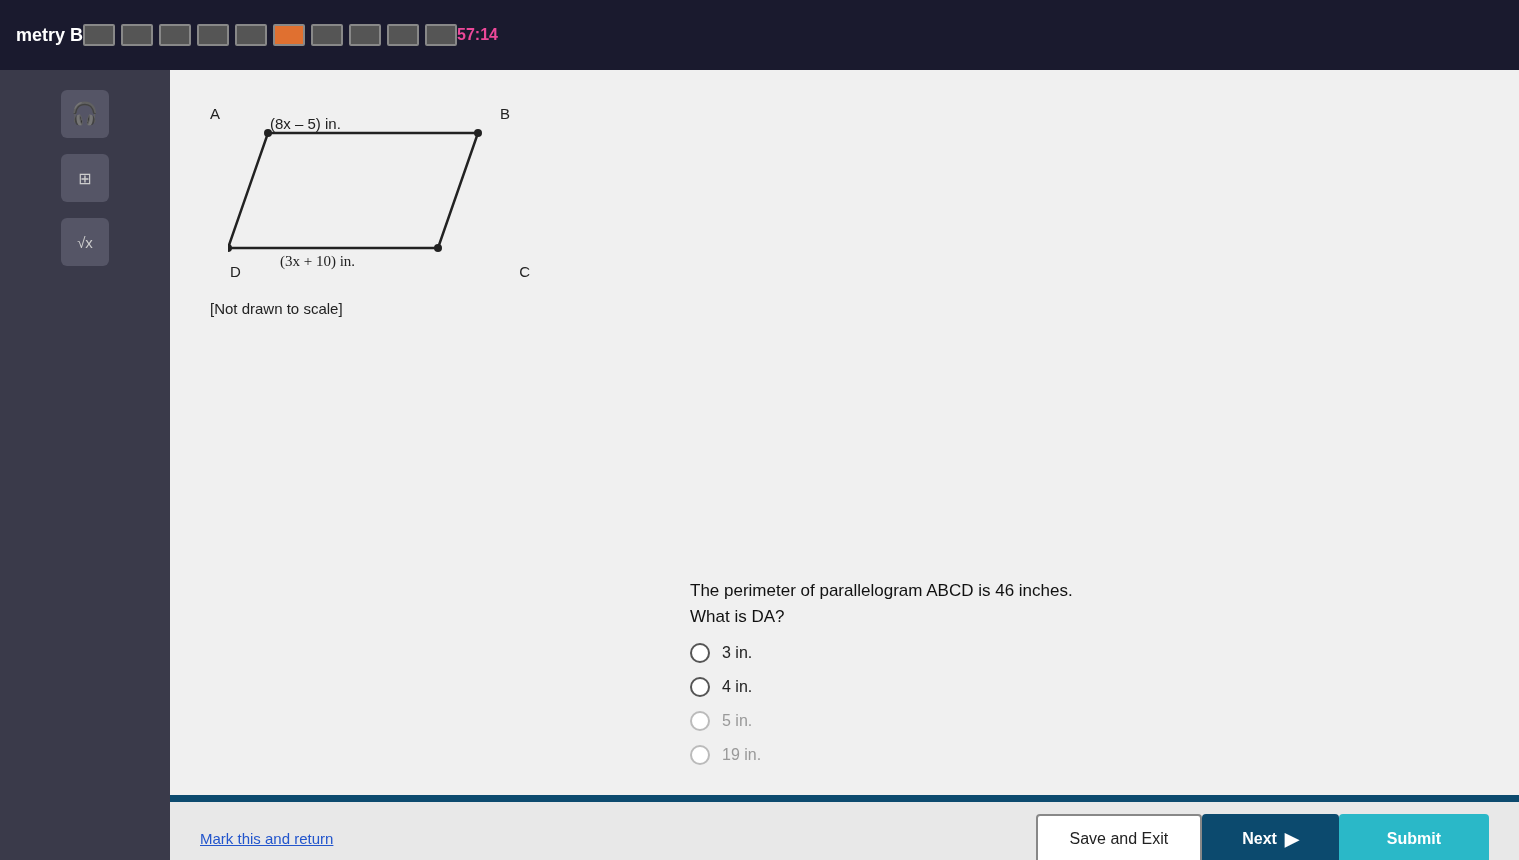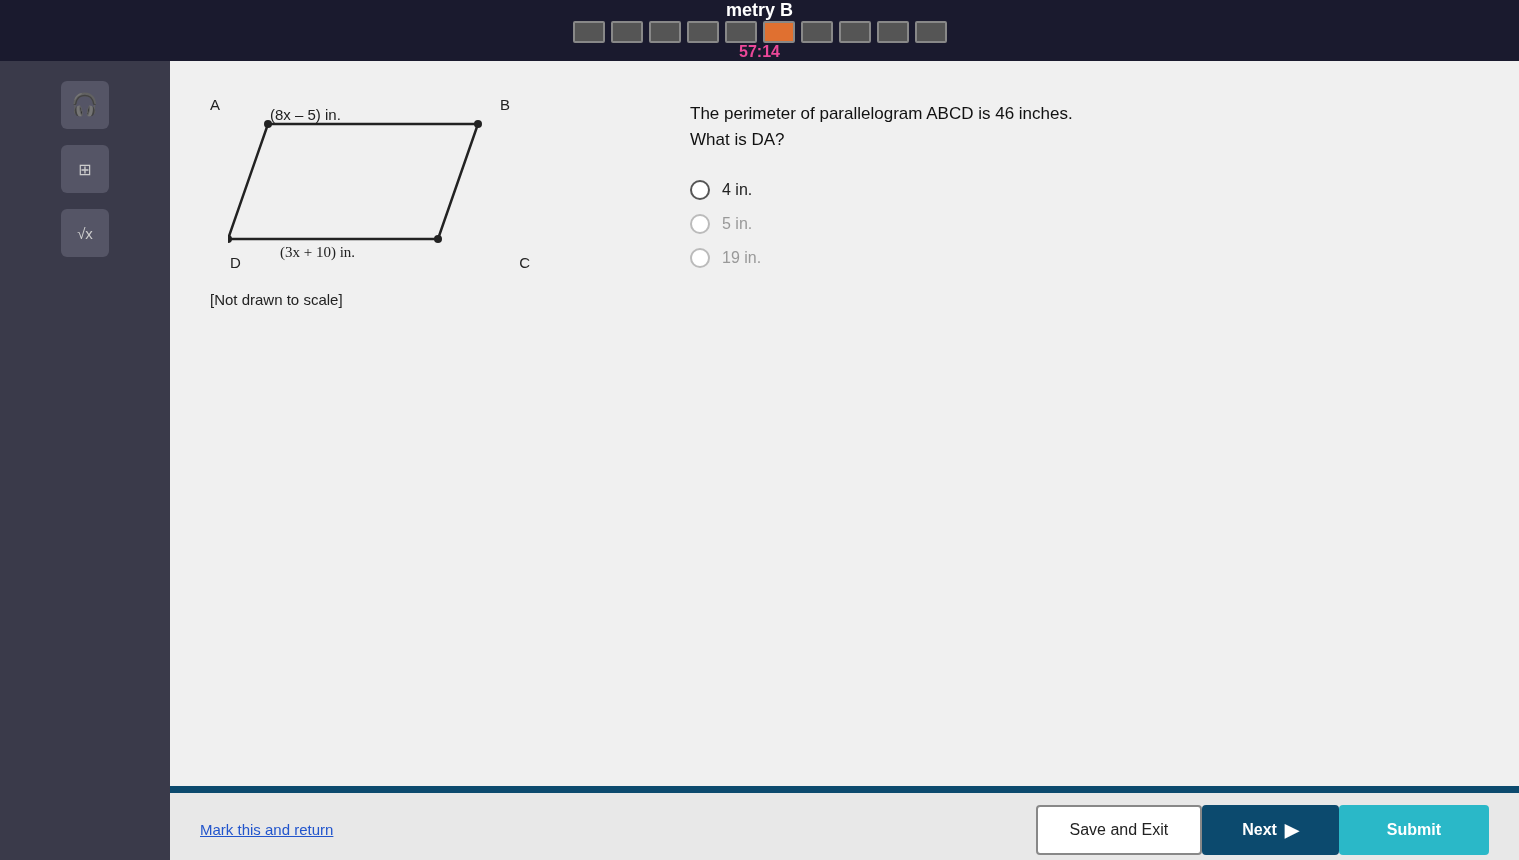--- a/index.html
+++ b/index.html
@@ -8,27 +8,25 @@
       font-family: Arial, sans-serif;
       width: 1519px;
       height: 860px;
       overflow: hidden;
       position: relative;
     }
 
     
     .top-bar {
       background: #1a1a2e;
-      height: 61px;
-      display: flex;
-      align-items: center;
-      justify-content: space-between;
+      height: 70px;
+      display: flex;
+      align-items: center;
       padding: 0 16px;
       position: relative;
-      flex-direction: column;
     }
     .top-bar-title {
       color: #fff;
       font-size: 18px;
       font-weight: bold;
     }
     .top-bar-right {
       color: #ec4899;
       font-size: 16px;
       font-weight: bold;
@@ -137,22 +135,23 @@
       margin-top: 20px;
       font-size: 15px;
       color: #222;
     }
 
     
     .question-section {
       flex: 1;
       display: flex;
       flex-direction: column;
-      gap: 18px;
+      gap: 4px;
       padding-top: 10px;
+      justify-content: flex-end;
     }
     .question-text {
       font-size: 17px;
       color: #111;
       line-height: 1.5;
     }
     .options-list {
       display: flex;
       flex-direction: column;
       gap: 14px;
@@ -301,20 +300,24 @@
       </div>
 
       <div class="question-section">
         <div class="question-text">
           <div>The perimeter of parallelogram ABCD is 46 inches.</div>
           <div>What is DA?</div>
         </div>
 
         <div class="options-list">
 
+          <div class="option-item">
+            <div class="option-radio"></div>
+            <span class="option-text">3 in.</span>
+          </div>
 
           <div class="option-item">
             <div class="option-radio"></div>
             <span class="option-text">4 in.</span>
           </div>
 
           <div class="option-item">
             <div class="option-radio" style="border-color:#bbb;"></div>
             <span class="option-text muted">5 in.</span>
           </div>

